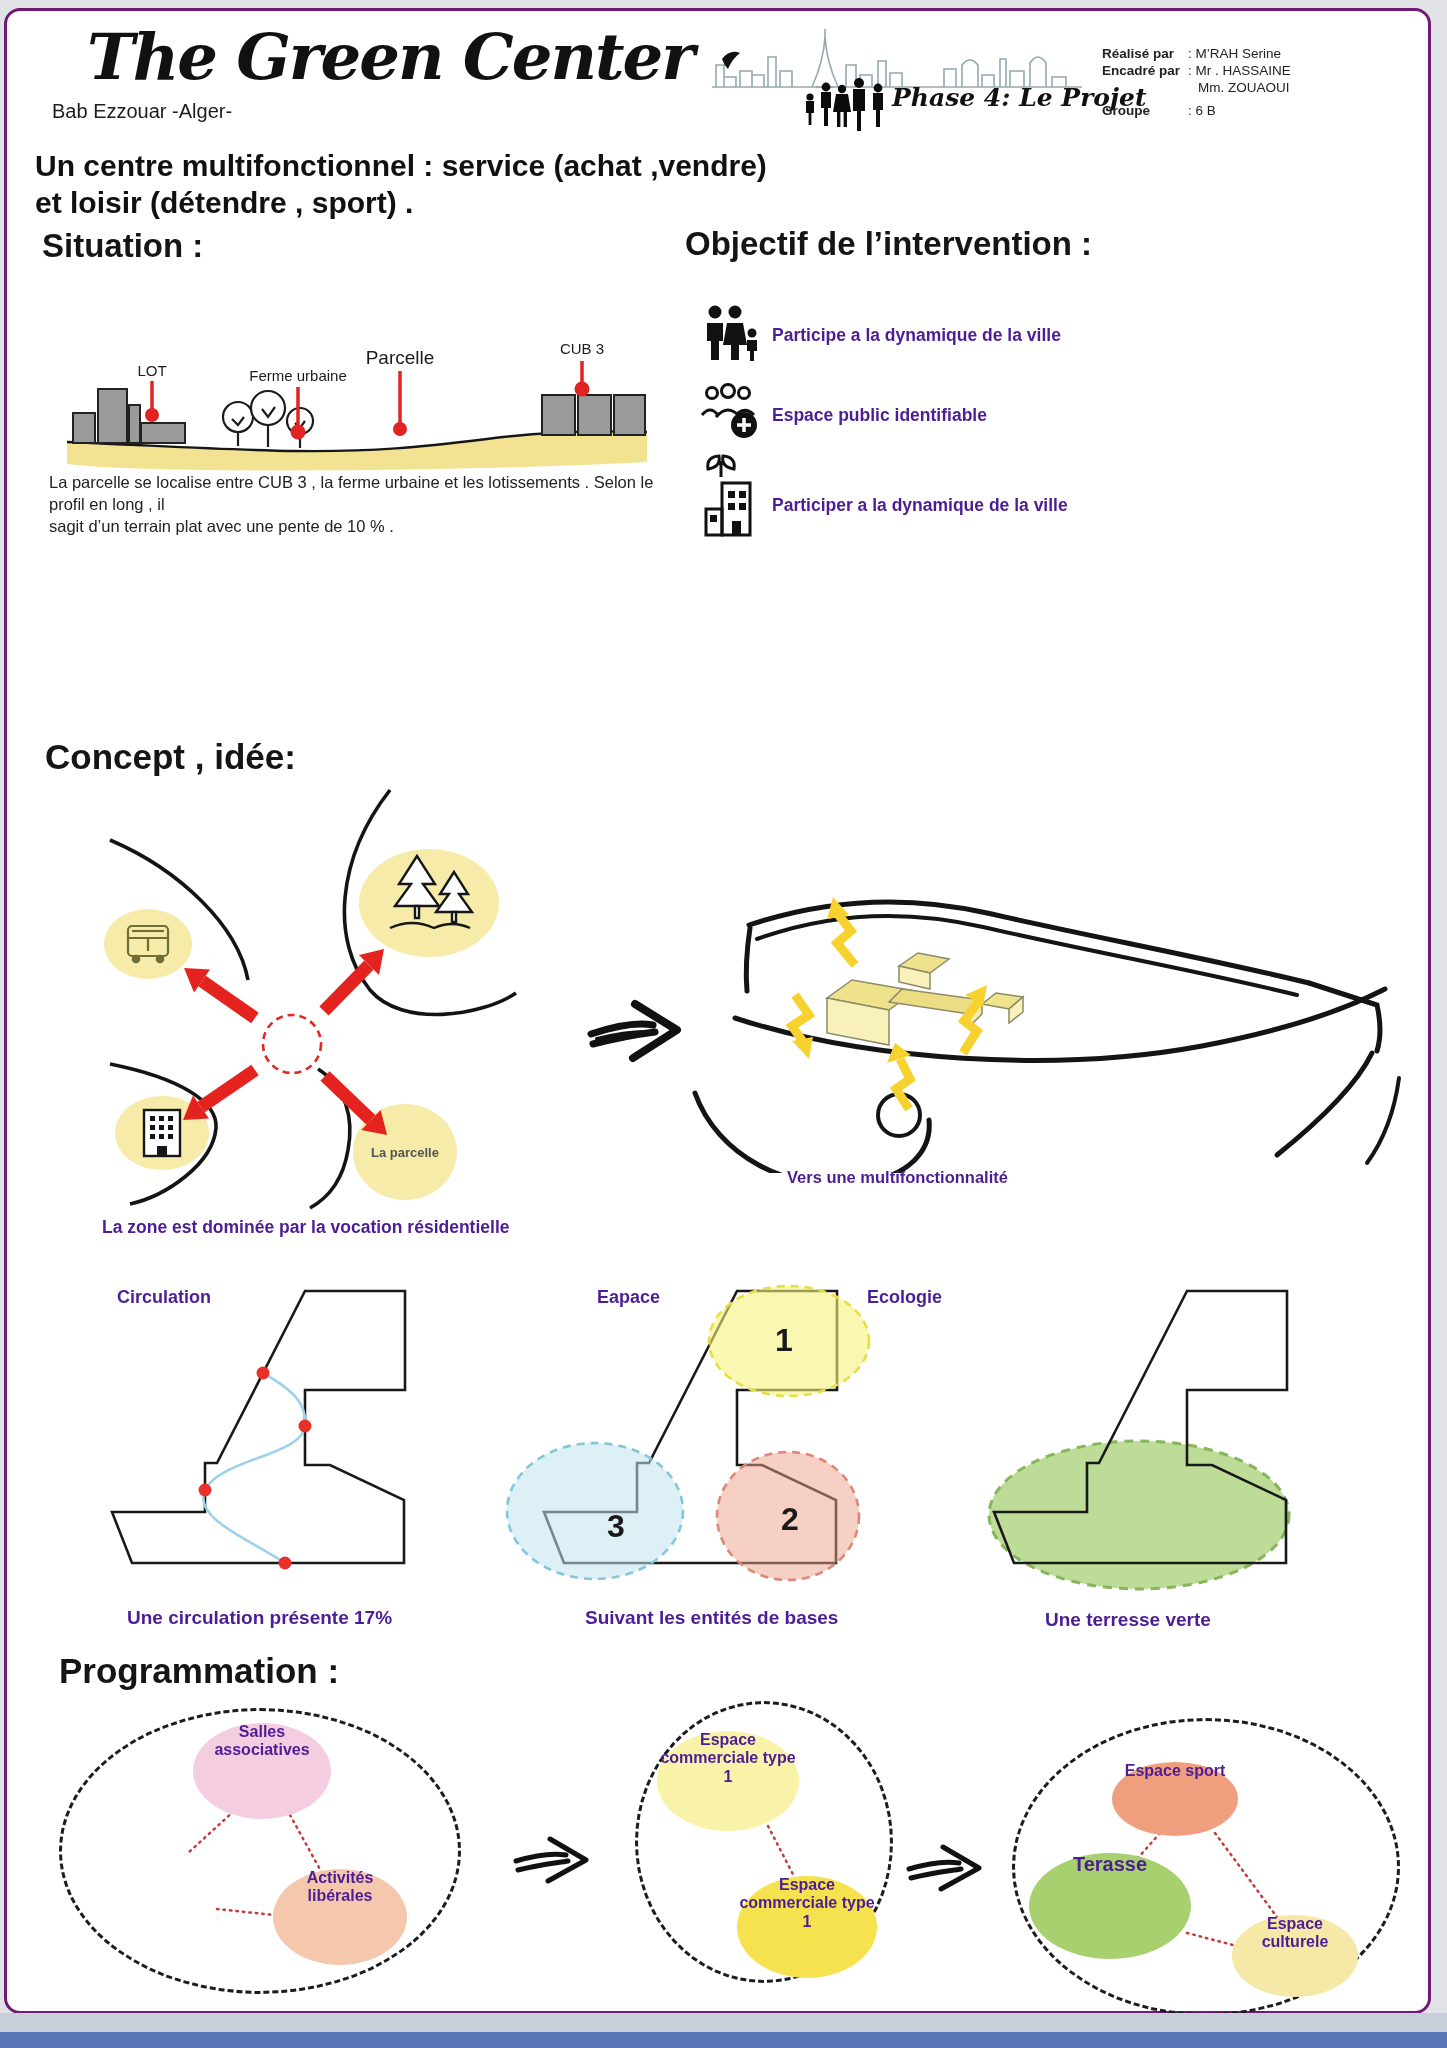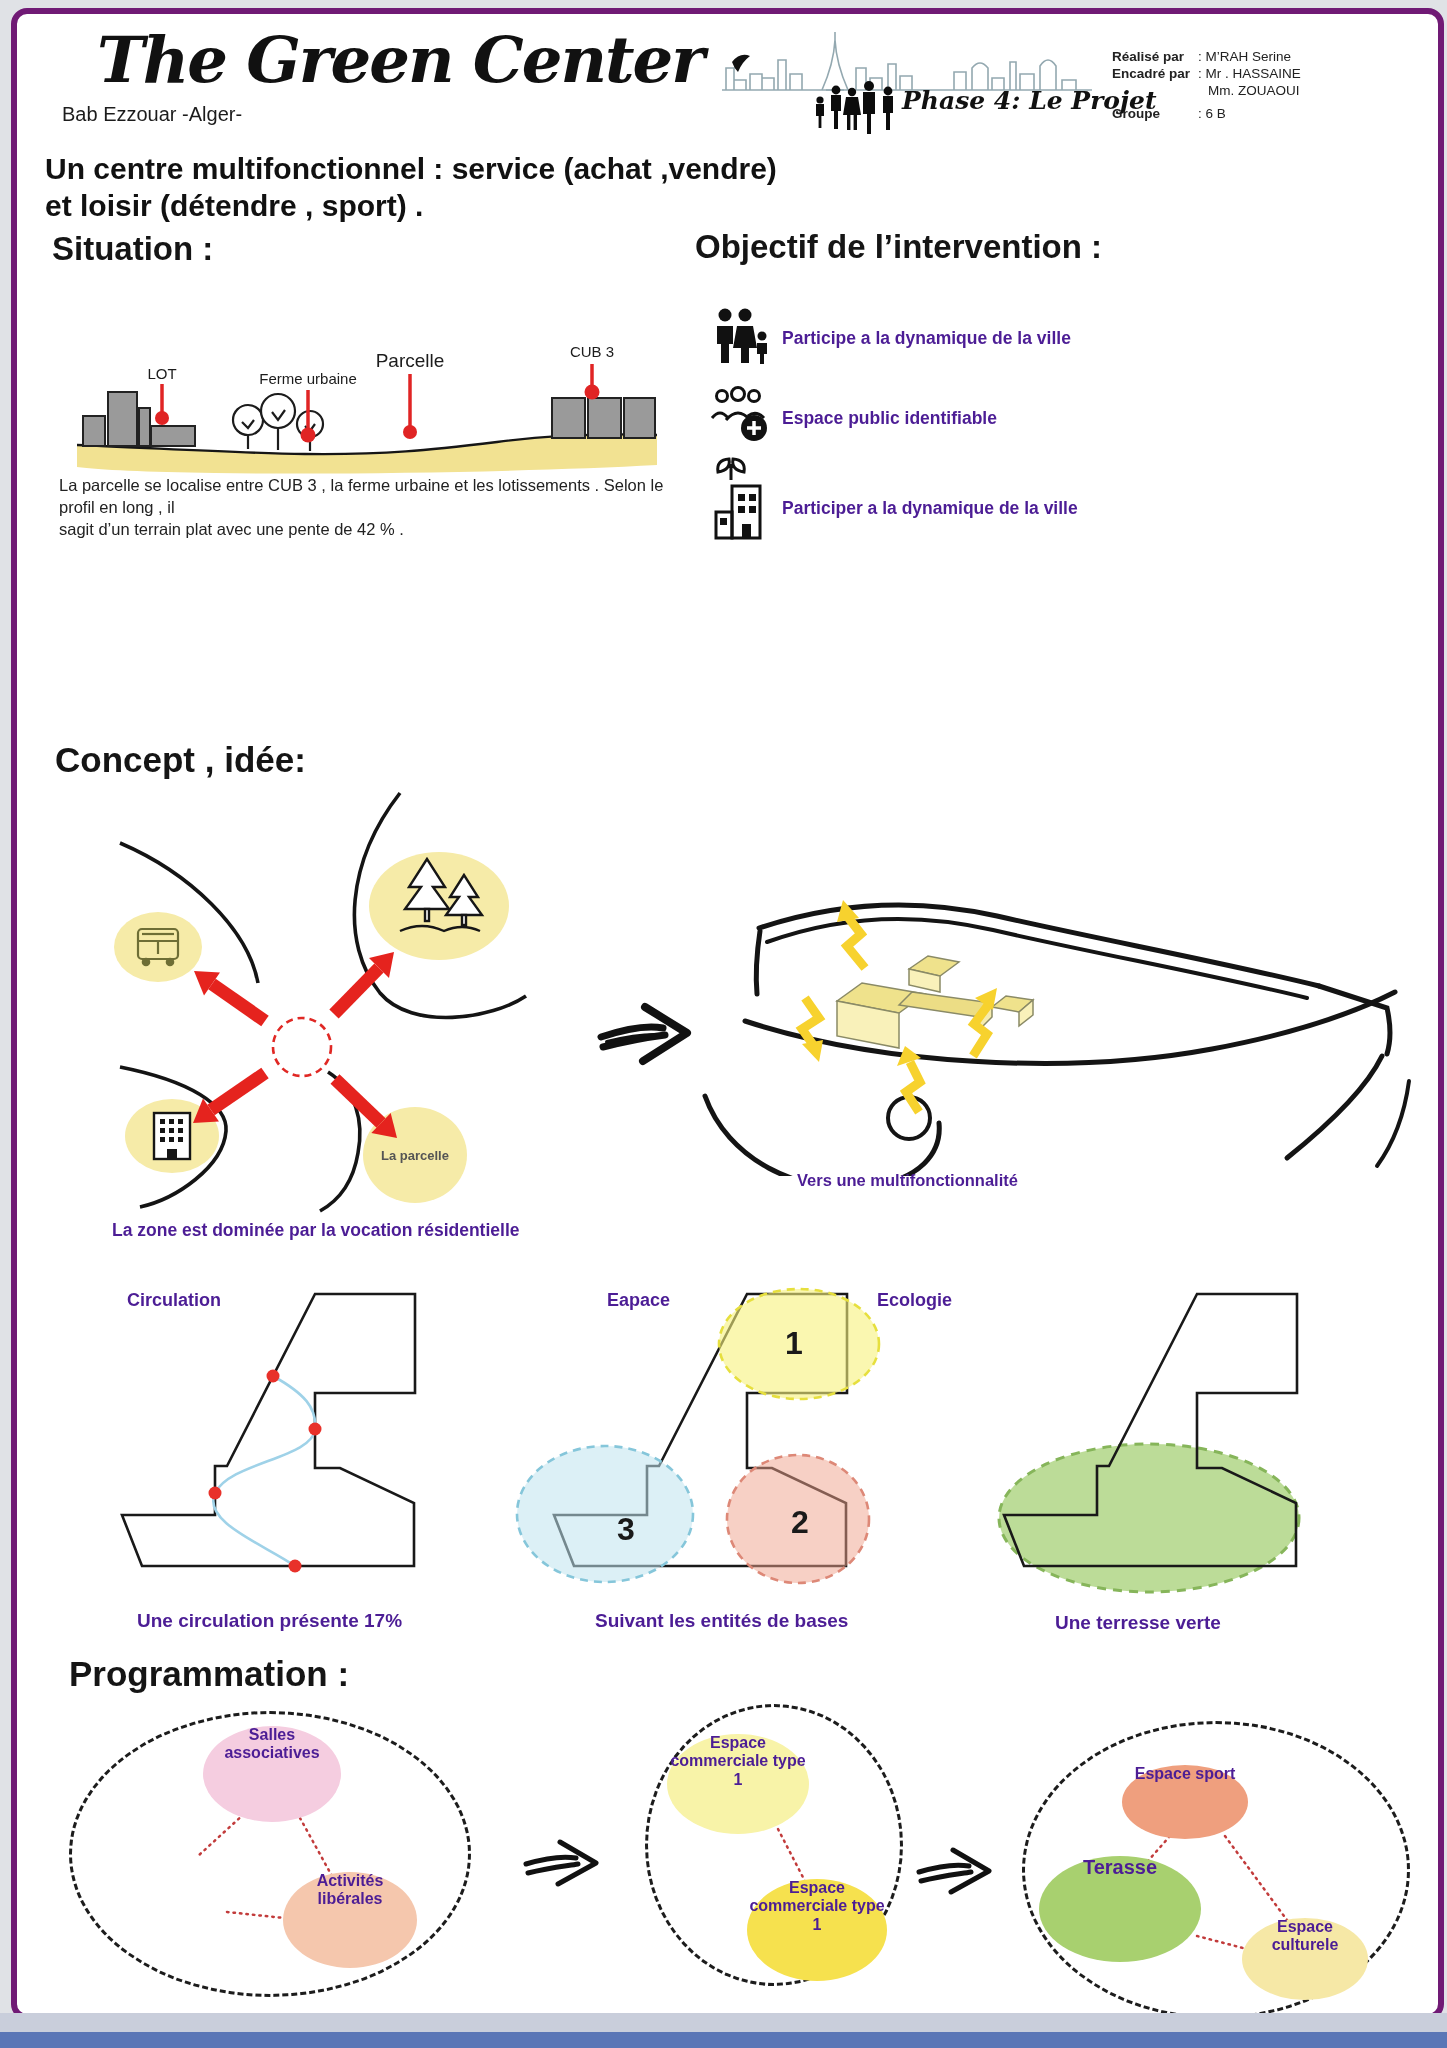--- a/index.html
+++ b/index.html
@@ -1,20 +1,20 @@
 <!DOCTYPE html>
 <html><head>
 <meta charset="utf-8">
 <style>
   html,body{margin:0;padding:0;}
   body{font-family:"Liberation Sans",sans-serif;background:#e0e2e6;}
   #screen{position:relative;width:1447px;height:2048px;overflow:hidden;background:#e0e2e6;}
   .abs{position:absolute;}
-  #poster{position:absolute;left:11px;top:8px;width:1421px;height:2000px;background:#ffffff;
-          border:6px solid #701a75;border-radius:16px;}
+  #poster{position:absolute;left:4px;top:8px;width:1421px;height:2000px;background:#ffffff;
+          border:3px solid #701a75;border-radius:16px;}
   .script{font-family:"DejaVu Serif",serif;font-style:italic;font-weight:bold;color:#111;}
   .h-sec{font-weight:bold;color:#151515;}
   .cap{font-weight:bold;color:#4c1d95;}
   .bar-gray{position:absolute;left:0;top:2013px;width:1447px;height:19px;background:#c9cedb;}
   .bar-blue{position:absolute;left:0;top:2032px;width:1447px;height:16px;background:#5a76b6;}
   .bubble{position:absolute;border-radius:50%;display:flex;align-items:flex-start;justify-content:center;
           text-align:center;font-weight:bold;color:#4c1d95;line-height:1.15;}
   .cluster{position:absolute;border:3px dashed #1c1c1c;border-radius:50%;}
   .credit-row{display:flex;font-size:13.5px;color:#222;line-height:17px;}
   .credit-label{font-weight:bold;width:86px;}
@@ -123,21 +123,21 @@
     <g fill="#1c1c1c" text-anchor="middle">
       <text x="97" y="45" font-size="15">LOT</text>
       <text x="243" y="50" font-size="15">Ferme urbaine</text>
       <text x="345" y="33" font-size="19">Parcelle</text>
       <text x="527" y="23" font-size="15">CUB 3</text>
     </g>
   </svg>
 
   <div class="abs" style="left:42px;top:460px;width:620px;font-size:16.5px;color:#222;line-height:22px;">
     <div>La  parcelle  se localise  entre CUB 3 , la ferme urbaine  et  les lotissements . Selon le profil en long , il</div>
-    <div>sagit  d’un terrain plat avec une pente de 42 % .</div>
+    <div>sagit  d’un terrain plat avec une pente de 10 % .</div>
   </div>
 
   <svg class="abs" style="left:695px;top:292px;" width="62" height="62" viewBox="0 0 62 62">
     <g fill="#111">
       <circle cx="13" cy="9" r="6.5"></circle>
           <path d="M5,20 L21,20 L21,38 L17,38 L17,57 L9,57 L9,38 L5,38 Z"></path>
       <circle cx="33" cy="9" r="6.5"></circle>
           <path d="M25,20 L41,20 L45,42 L37,42 L37,57 L29,57 L29,42 L21,42 Z"></path>
       <circle cx="50" cy="30" r="4.5"></circle>
           <path d="M45,37 L55,37 L55,48 L52,48 L52,58 L48,58 L48,48 L45,48 Z"></path>

